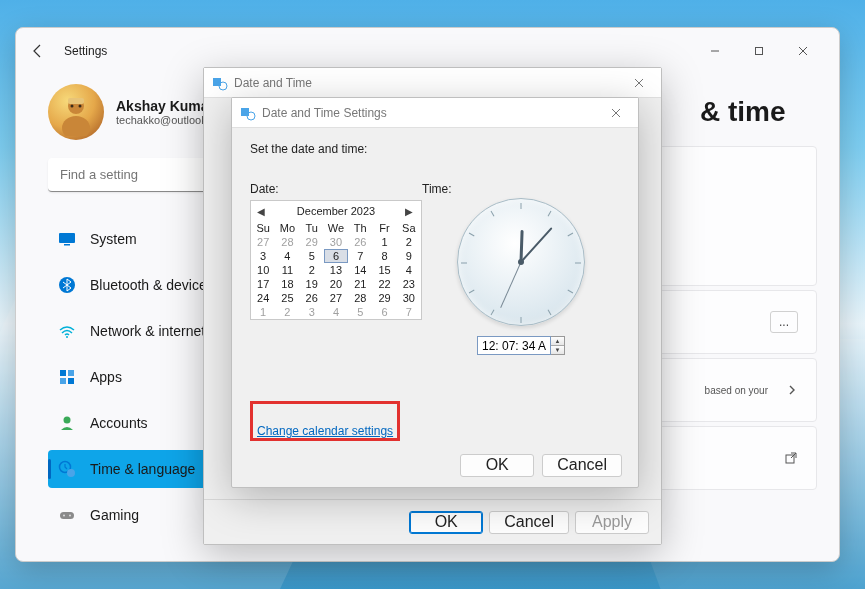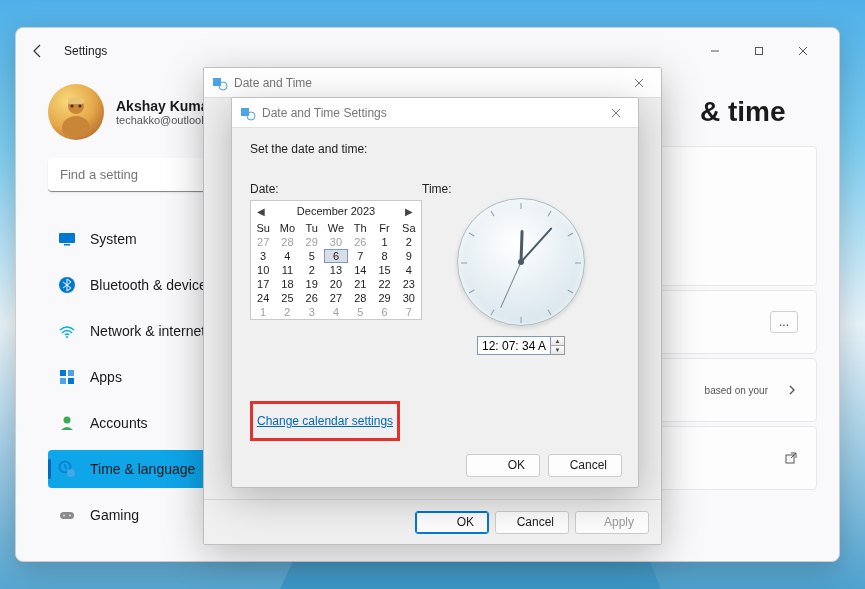--- a/index.html
+++ b/index.html
@@ -39,21 +39,21 @@
 .card { background:#fdfdfe; border:1px solid #e7e7ea; border-radius:4px; height:64px; display:flex; align-items:center; padding:0 18px; font-size:14px; color:#1a1a1a; justify-content:space-between; }
 .card-text { color:#555; font-size:10px; }
 
 
 .dlg-outer { position:absolute; top:67px; left:203px; width:459px; height:478px; background:#f0f0f0; border:1px solid #bfbfbf; border-radius:2px; box-shadow:0 10px 40px rgba(0,0,0,0.25); }
 .dlg-titlebar { height:30px; display:flex; align-items:center; padding:0 8px; background:#fff; border-bottom:1px solid #e0e0e0; }
 .dlg-title-icon { width:16px; height:16px; margin-right:6px; }
 .dlg-title { font-size:12px; color:#777; }
 .dlg-close { margin-left:auto; width:28px; height:20px; display:flex; align-items:center; justify-content:center; color:#777; cursor:pointer; }
 .dlg-footer { position:absolute; bottom:0; left:0; right:0; height:45px; border-top:1px solid #d8d8d8; background:#f0f0f0; display:flex; align-items:center; justify-content:flex-end; gap:6px; padding:0 12px; }
-.win-btn { height:23px; min-width:74px; padding:0 14px; font-size:12px; background:#fdfdfd; border:1px solid #ccc; border-radius:3px; cursor:pointer; color:#222;text-align:right; }
+.win-btn { height:23px; min-width:74px; padding:0 14px; font-size:16px; background:#fdfdfd; border:1px solid #ccc; border-radius:3px; cursor:pointer; color:#222; }
 .win-btn.primary { border:1px solid #0078d4; background:#fdfdfd; box-shadow: inset 0 0 0 1px #0078d4; }
 .win-btn.disabled { color:#9a9a9a; }
 
 
 .dlg-inner { position:absolute; top:97px; left:231px; width:408px; height:391px; background:#f0f0f0; border:1px solid #bfbfbf; border-radius:2px; box-shadow:0 10px 40px rgba(0,0,0,0.25); }
 .dlg-inner .content { padding:14px 18px 0 18px; }
 .sub-head { font-size:12px; color:#222; margin-bottom:26px; display:block; }
 .cols { display:flex; }
 .col-label { font-size:12px; color:#222; margin-bottom:4px; display:block; }
 .date-col { width:172px; }
@@ -75,21 +75,21 @@
 .hand.mm { width:2px; height:46px; transform:translate(-50%,-100%) rotate(42deg); border-radius:2px; }
 .hand.ss { width:1px; height:50px; transform:translate(-50%,-100%) rotate(204deg); background:#7a8a96; }
 .tick { position:absolute; width:1px; height:6px; background:#8aa0ab; top:4px; left:50%; transform-origin: 50% 60px; }
 
 .time-input-wrap { display:flex; margin-top:10px; }
 .time-input { border:1px solid #7a99c2; background:#fff; font-size:12px; padding:1px 4px; width:74px; text-align:center; height:19px; }
 .spinner { display:flex; flex-direction:column; border:1px solid #999; border-left:none; height:19px; width:14px; }
 .spin-btn { flex:1; background:linear-gradient(#fdfdfd,#e6e6e6); font-size:6px; display:flex; align-items:center; justify-content:center; cursor:pointer; color:#444; }
 .spin-btn:first-child { border-bottom:1px solid #aaa; }
 
-.link-box { border:3px solid #e2312f; width:150px; height:40px; margin-top:46px; display:flex; align-items:center; padding-left:4px; }
+.link-box { border:3px solid #e2312f; width:150px; height:40px; margin-top:46px; display:flex; align-items:flex-end; padding-left:4px; }
 .link { color:#0067c0; font-size:12px; text-decoration:underline; cursor:pointer; }
 
 .inner-footer { position:absolute; bottom:0; left:0; right:0; height:44px; display:flex; align-items:center; justify-content:flex-end; gap:8px; padding:0 16px; }
 
 .chevron { width:12px; height:12px; }
 .ext-icon { width:14px; height:14px; }
 </style>
 </head>
 <body>
 

